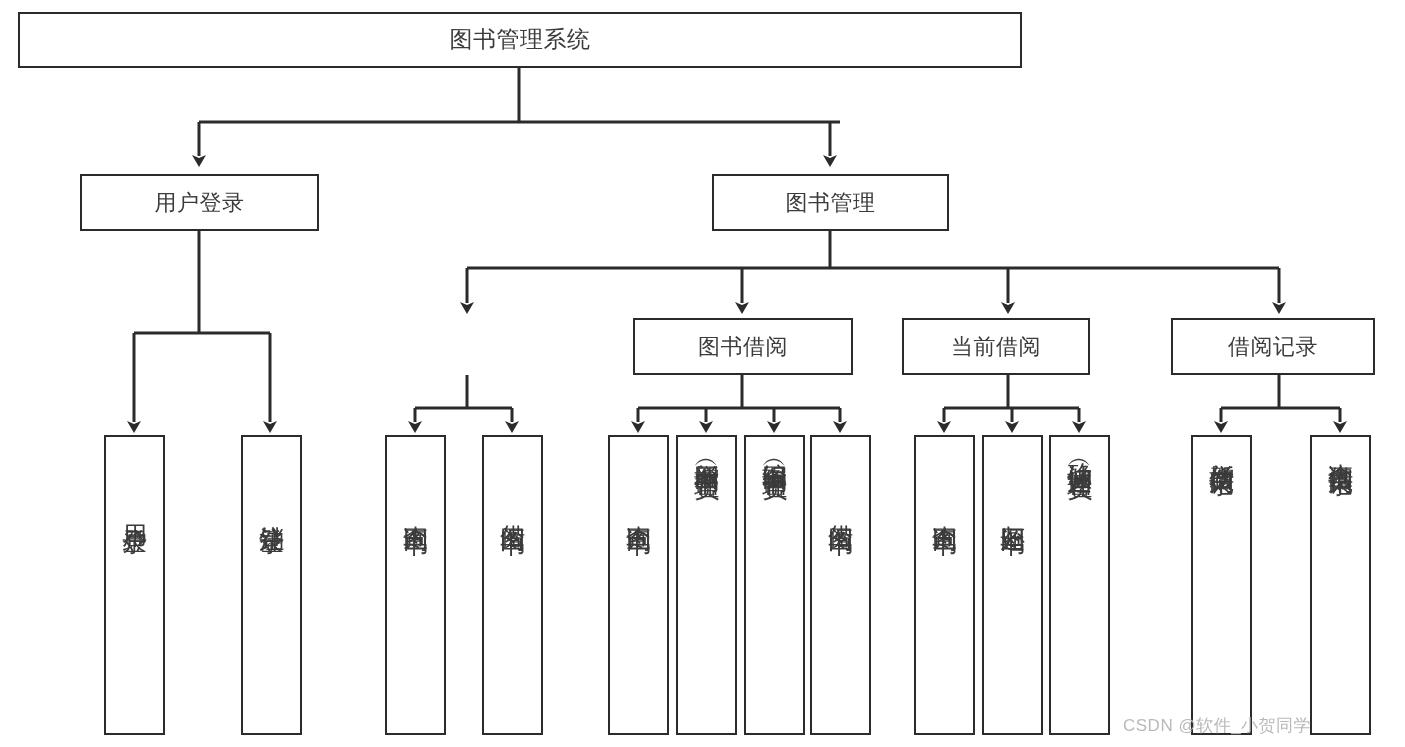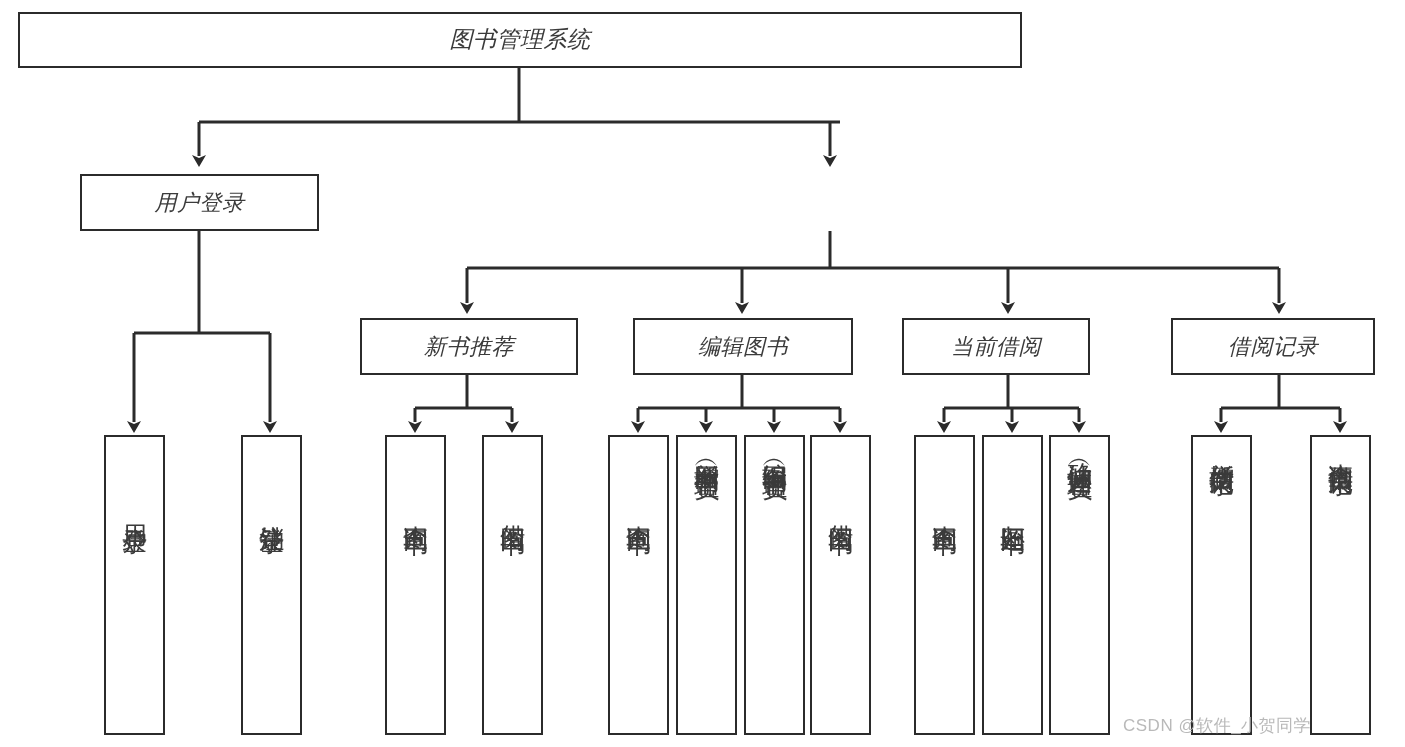--- a/index.html
+++ b/index.html
@@ -39,21 +39,20 @@
   }
   .node .label {
     display: block;
     text-align: center;
     line-height: 1.18;
     letter-spacing: 0.5px;
     color: #3b3b3b;
   }
   .node.horiz .label {
     font-size: 22px;
-    font-style: italic;
   }
   .node.root .label {
     font-size: 23px;
   }
   .node.leaf {
     border-width: 2px;
     align-items: flex-start;
     padding-top: 6px;
   }
   .node.leaf .label {
@@ -133,26 +132,26 @@
     </g>
   </svg>
 
   <div class="node root horiz" style="left:18px; top:12px; width:1004px; height:56px;">
     <span class="label">图书管理系统</span>
   </div>
 
   <div class="node horiz" style="left:80px; top:174px; width:239px; height:57px;">
     <span class="label">用户登录</span>
   </div>
-
-  <div class="node horiz" style="left:360px; top:318px; width:218px; height:57px;">
-    <span class="label">新书推荐</span>
-  </div>
+  <div class="node horiz" style="left:712px; top:174px; width:237px; height:57px;">
+    <span class="label">图书管理</span>
+  </div>
+
   <div class="node horiz" style="left:633px; top:318px; width:220px; height:57px;">
-    <span class="label">编辑图书</span>
+    <span class="label">图书借阅</span>
   </div>
   <div class="node horiz" style="left:902px; top:318px; width:188px; height:57px;">
     <span class="label">当前借阅</span>
   </div>
   <div class="node horiz" style="left:1171px; top:318px; width:204px; height:57px;">
     <span class="label">借阅记录</span>
   </div>
 
   <div class="node leaf mid" style="left:104px; top:435px; width:61px; height:300px;">
     <span class="label">用户登录</span>

